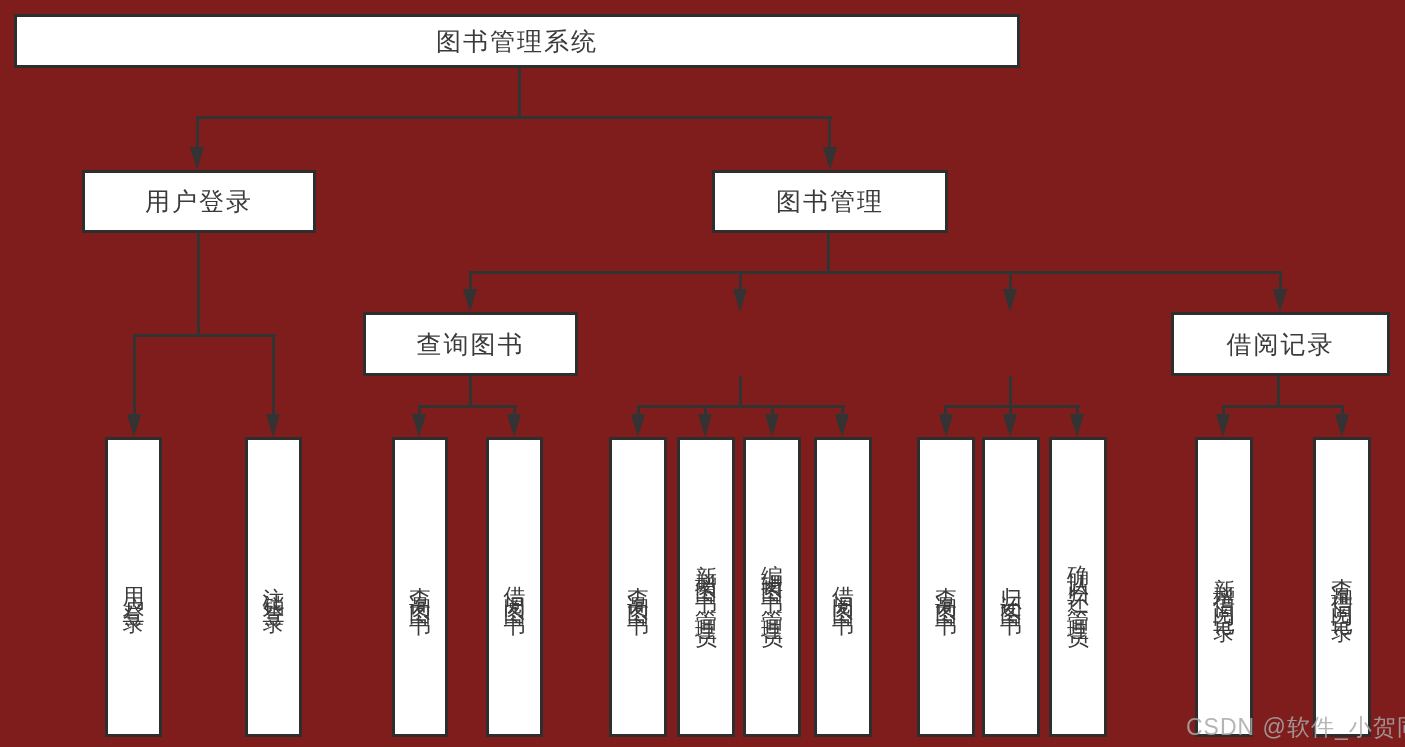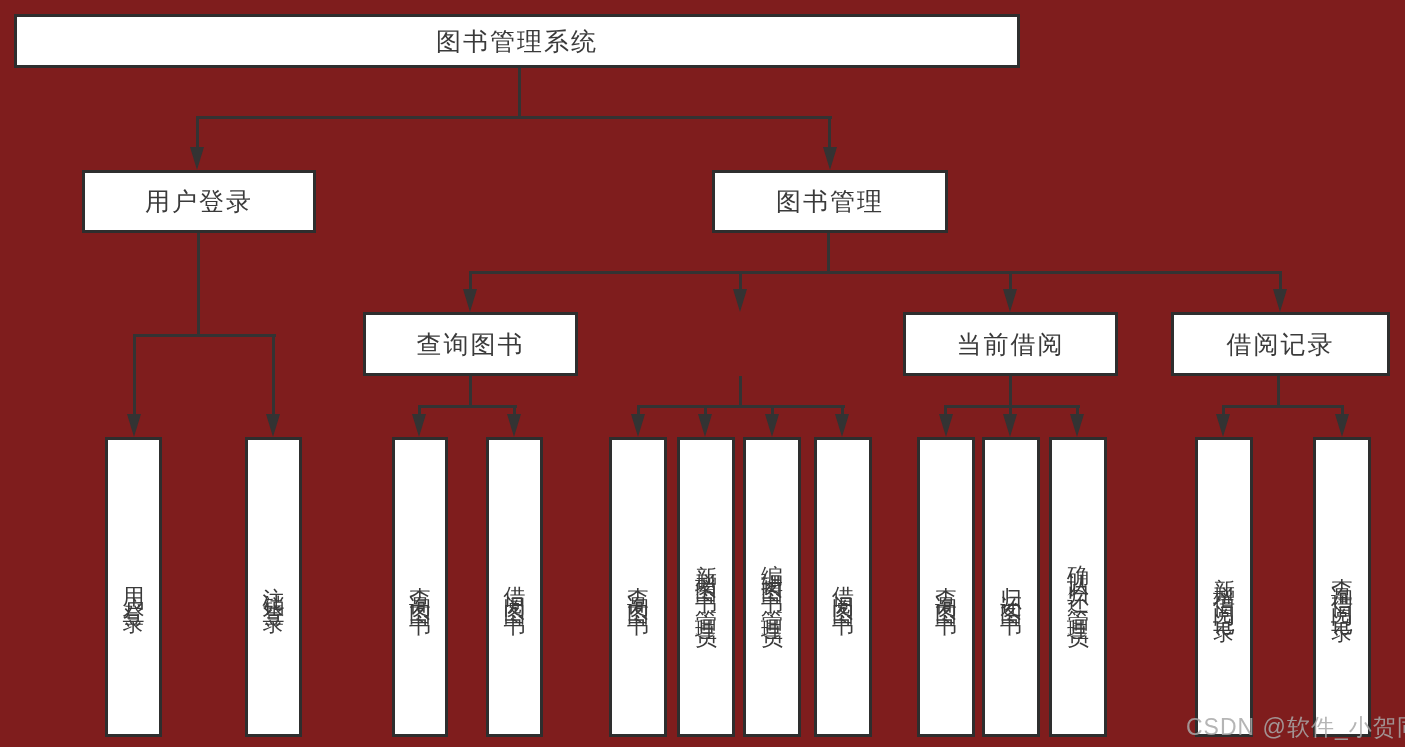--- a/index.html
+++ b/index.html
@@ -84,21 +84,20 @@
   <div class="v" style="left:469px;top:271px;height:22px;"></div>
   <div class="v" style="left:739px;top:271px;height:22px;"></div>
   <div class="v" style="left:1009px;top:271px;height:22px;"></div>
   <div class="v" style="left:1279px;top:271px;height:22px;"></div>
   <div class="arw" style="left:463px;top:289px;"></div>
   <div class="arw" style="left:733px;top:289px;"></div>
   <div class="arw" style="left:1003px;top:289px;"></div>
   <div class="arw" style="left:1273px;top:289px;"></div>
 
   <div class="node" style="left:363px;top:312px;width:215px;height:64px;">查询图书</div>
-  <div class="node" style="left:903px;top:312px;width:215px;height:64px;">当前借阅</div>
   <div class="node" style="left:1171px;top:312px;width:219px;height:64px;">借阅记录</div>
 
   <div class="v" style="left:469px;top:376px;height:31px;"></div>
   <div class="h" style="left:418px;top:405px;width:99px;"></div>
   <div class="v" style="left:418px;top:405px;height:13px;"></div>
   <div class="v" style="left:513px;top:405px;height:13px;"></div>
   <div class="arw" style="left:412px;top:414px;"></div>
   <div class="arw" style="left:507px;top:414px;"></div>
 
   <div class="v" style="left:739px;top:376px;height:31px;"></div>

